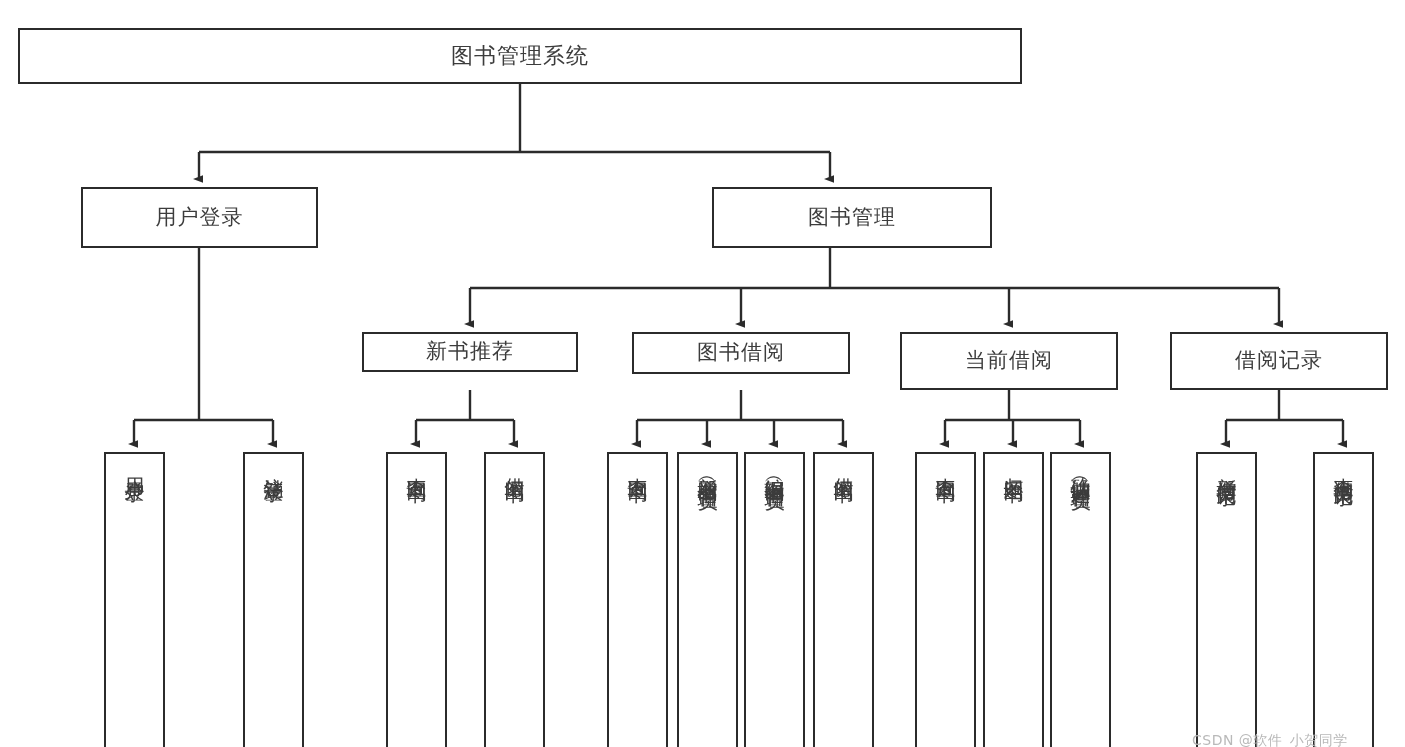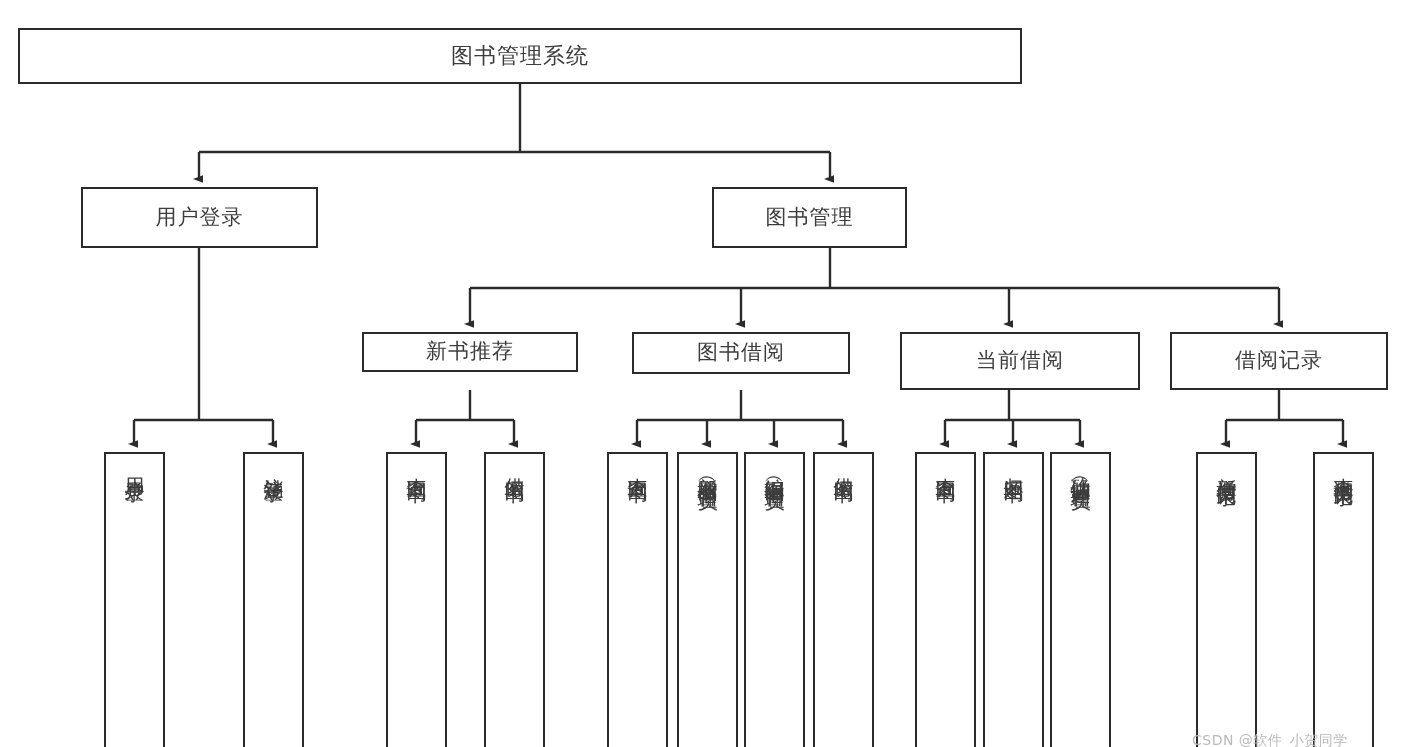--- a/index.html
+++ b/index.html
@@ -125,31 +125,31 @@
     </g>
   </svg>
 
   <div class="node horiz root" id="node-root" style="left: 18px; top: 12px; width: 1004px; height: 56px;">
     <span>图书管理系统</span>
   </div>
 
   <div class="node horiz" id="node-l2-0" style="left: 81px; top: 171px; width: 237px; height: 61px;">
     <span>用户登录</span>
   </div>
-  <div class="node horiz" id="node-l2-1" style="left: 712px; top: 171px; width: 195px; height: 61px;">
+  <div class="node horiz" id="node-l2-1" style="left: 712px; top: 171px; width: 280px; height: 61px;">
     <span>图书管理</span>
   </div>
 
   <div class="node horiz" id="node-l3-0" style="left: 362px; top: 316px; width: 216px; height: 40px;">
     <span>新书推荐</span>
   </div>
   <div class="node horiz" id="node-l3-1" style="left: 632px; top: 316px; width: 218px; height: 42px;">
     <span>图书借阅</span>
   </div>
-  <div class="node horiz" id="node-l3-2" style="left: 900px; top: 316px; width: 240px; height: 58px;">
+  <div class="node horiz" id="node-l3-2" style="left: 900px; top: 316px; width: 218px; height: 58px;">
     <span>当前借阅</span>
   </div>
   <div class="node horiz" id="node-l3-3" style="left: 1170px; top: 316px; width: 218px; height: 58px;">
     <span>借阅记录</span>
   </div>
 
   <div class="node vert" id="node-leaf-0" style="left: 104px; top: 436px; width: 61px; height: 297px;">
     <span class="vert-label">用户登录</span>
   </div>
   <div class="node vert" id="node-leaf-1" style="left: 243px; top: 436px; width: 61px; height: 297px;">

